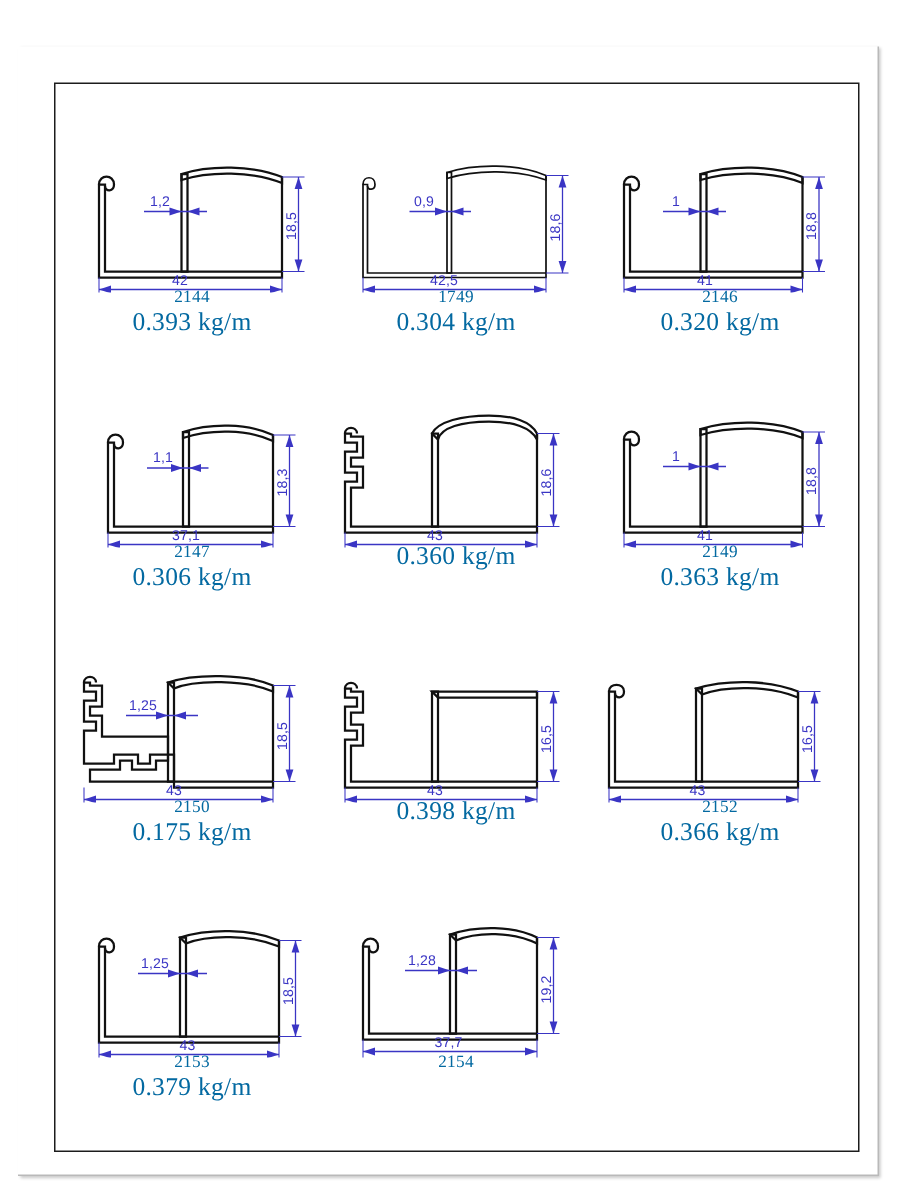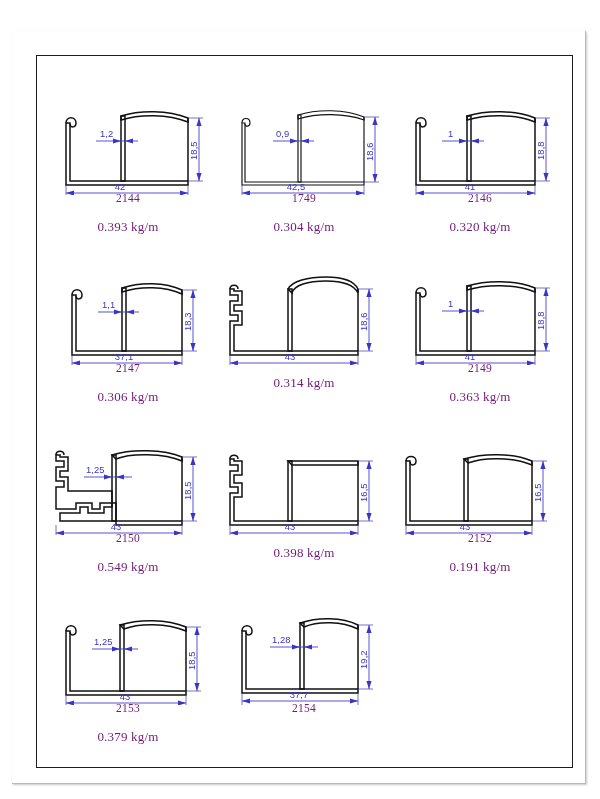--- a/index.html
+++ b/index.html
@@ -66,32 +66,31 @@
     height: 126px;
   }
   .profile-svg-wrap svg { display: block; }
 
   .profile-caption {
     position: absolute;
     left: 0;
     top: 122px;
     width: 176px;
     text-align: center;
-    color: #701a75;
+    color: #0369a1;
     font-family: "Liberation Serif", serif;
     line-height: 1.22;
   }
   .profile-code {
     font-size: 11.5px;
     letter-spacing: 0.2px;
   }
   .profile-weight {
-    font-size: 13px;
+    font-size: 17px;
     letter-spacing: 0.2px;
-    margin-top: 14px;
   }
 
   
   .al-body {
     fill: none;
     stroke: #111111;
     stroke-width: 1.5;
     stroke-linejoin: miter;
     stroke-linecap: butt;
   }
@@ -317,21 +316,21 @@
             <line class="dim-ext" x1="14" y1="116" x2="14" y2="130"></line>
             <line class="dim-ext" x1="142" y1="116" x2="142" y2="130"></line>
             <line class="dim-line" x1="14" y1="124" x2="142" y2="124"></line>
             <polygon class="dim-arrow" points="14,124 22,121.4 22,126.6"></polygon>
             <polygon class="dim-arrow" points="142,124 134,121.4 134,126.6"></polygon>
             <text class="dim-text" x="74" y="121" text-anchor="middle">43</text>
           </g>
         </svg>
       </div>
       <div class="profile-caption">
-        <div class="profile-weight">0.314 kg/m</div>
+        <div class="profile-weight">0.360 kg/m</div>
       </div>
     </div>
 
     <div class="profile-cell">
       <div class="profile-svg-wrap">
         <svg width="176" height="126" viewBox="0 0 176 126">
           <g class="al-body">
             <path d="M24 54 L24 116 L143 116 L143 112 L28 112 L28 54 Z"></path>
             <path d="M24 54 C24 47, 34 47, 34 54 C34 59, 28 59, 28 55"></path>
             <path d="M75 112 L75 47 L79 47 L79 112 Z"></path>
@@ -397,21 +396,21 @@
             <line class="dim-ext" x1="142" y1="116" x2="142" y2="130"></line>
             <line class="dim-line" x1="16" y1="124" x2="142" y2="124"></line>
             <polygon class="dim-arrow" points="16,124 24,121.4 24,126.6"></polygon>
             <polygon class="dim-arrow" points="142,124 134,121.4 134,126.6"></polygon>
             <text class="dim-text" x="76" y="121" text-anchor="middle">43</text>
           </g>
         </svg>
       </div>
       <div class="profile-caption">
         <div class="profile-code">2150</div>
-        <div class="profile-weight">0.549 kg/m</div>
+        <div class="profile-weight">0.175 kg/m</div>
       </div>
     </div>
 
     <div class="profile-cell">
       <div class="profile-svg-wrap">
         <svg width="176" height="126" viewBox="0 0 176 126">
           <g class="al-body">
             <path d="M14 50 L14 56 L22 56 L22 62 L14 62 L14 78 L22 78 L22 84 L14 84 L14 116 L142 116 L142 112 L18 112 L18 88 L26 88 L26 74 L18 74 L18 66 L26 66 L26 52 L18 52 L18 50 Z"></path>
             <path d="M14 50 C14 45, 22 45, 22 50"></path>
             <path d="M72 112 L72 52 L76 52 L76 112 Z"></path>
@@ -464,21 +463,21 @@
             <line class="dim-ext" x1="140" y1="116" x2="140" y2="130"></line>
             <line class="dim-line" x1="14" y1="124" x2="140" y2="124"></line>
             <polygon class="dim-arrow" points="14,124 22,121.4 22,126.6"></polygon>
             <polygon class="dim-arrow" points="140,124 132,121.4 132,126.6"></polygon>
             <text class="dim-text" x="73" y="121" text-anchor="middle">43</text>
           </g>
         </svg>
       </div>
       <div class="profile-caption">
         <div class="profile-code">2152</div>
-        <div class="profile-weight">0.191 kg/m</div>
+        <div class="profile-weight">0.366 kg/m</div>
       </div>
     </div>
 
     <div class="profile-cell">
       <div class="profile-svg-wrap">
         <svg width="176" height="126" viewBox="0 0 176 126">
           <g class="al-body">
             <path d="M26 52 L26 116 L146 116 L146 112 L30 112 L30 52 Z"></path>
             <path d="M26 52 C26 45, 36 45, 36 52 C36 57, 30 57, 30 53"></path>
             <path d="M80 112 L80 46 L84 46 L84 112 Z"></path>

